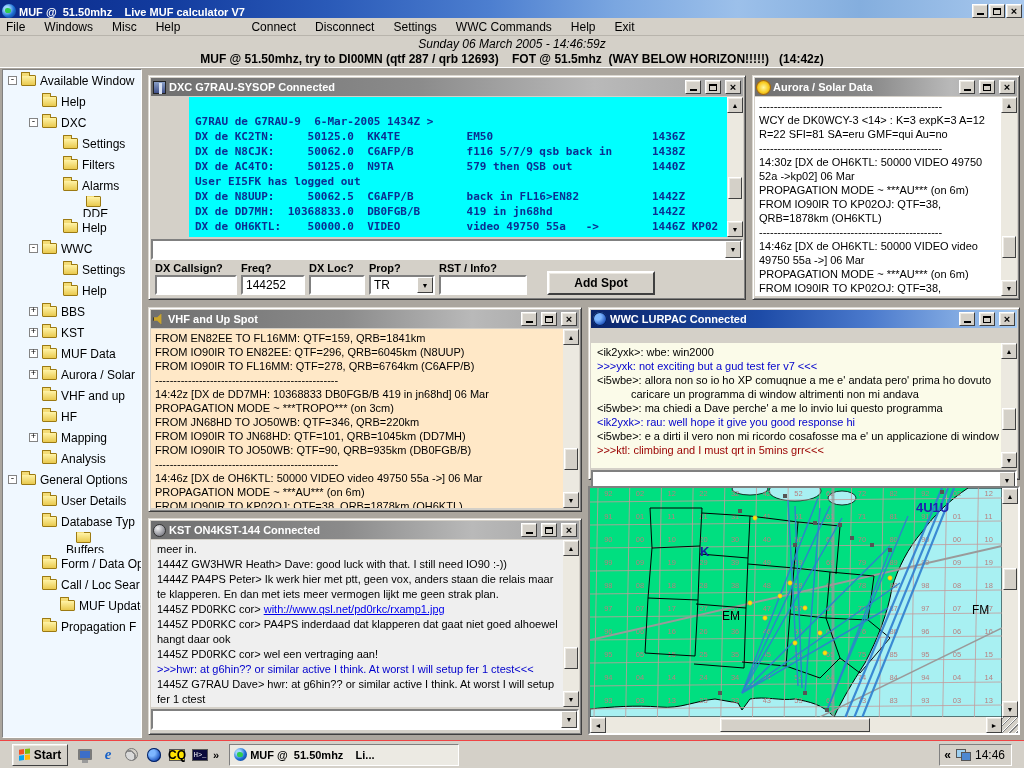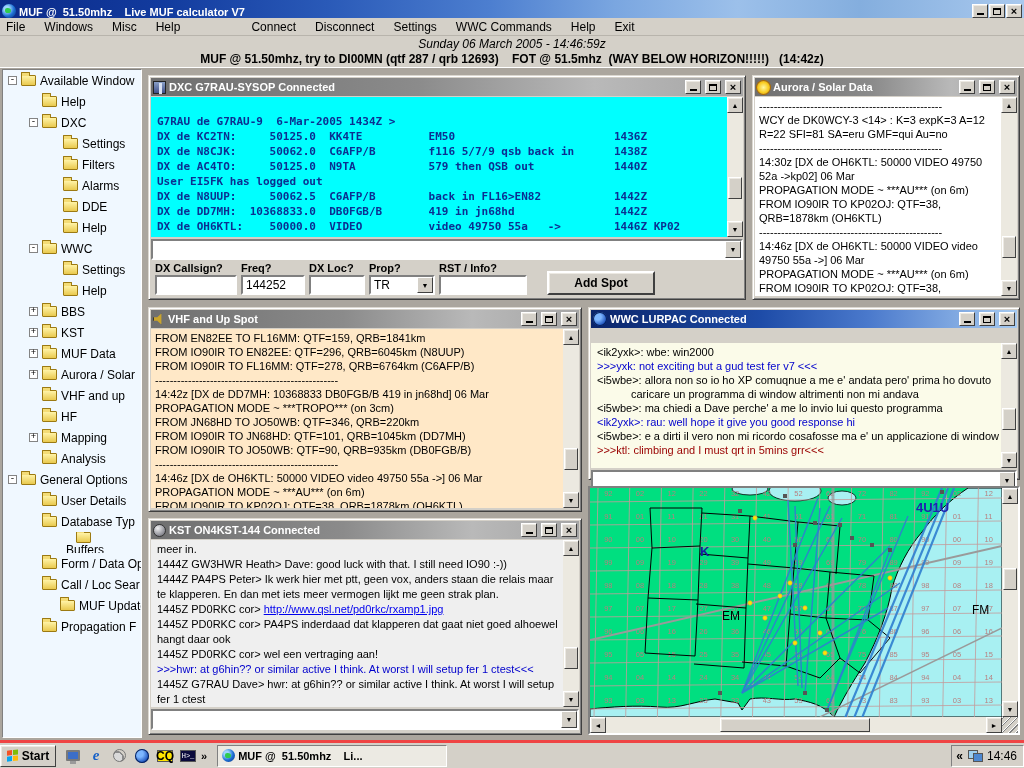--- a/index.html
+++ b/index.html
@@ -97,21 +97,21 @@
 
   
   #mapwin { position:absolute; left:588px; top:486px; width:432px; height:249px;
     border:2px solid; border-color:#808080 #fff #fff #808080; background:#D4D0C8; }
   #mapsvg { position:absolute; left:0; top:0; }
   .grip { position:absolute; right:0; bottom:0; width:16px; height:16px; background:#D4D0C8;
     background-image:repeating-linear-gradient(135deg,#fff 0 1px,#808080 1px 2px,#D4D0C8 2px 5px); }
 
   
   #taskbar { position:absolute; left:0; top:740px; width:1024px; height:28px; background:#D4D0C8;
-    border-top:3px solid #ef4444; display:flex; align-items:center; padding:0 0; }
+    border-top:1px solid #ef4444; display:flex; align-items:center; padding:0 12px; }
   #startbtn { width:56px; height:22px; background:#D4D0C8; border:1px solid; border-color:#fff #404040 #404040 #fff;
     box-shadow:inset 1px 1px 0 #ece9e2; display:flex; align-items:center; justify-content:center;
     font-weight:bold; font-size:12px; gap:3px; }
   .winflag { width:12px; height:11px; display:grid; grid-template-columns:5px 5px; grid-template-rows:5px 5px; gap:1px; transform:skewY(-6deg); }
   .winflag i { display:block; }
   .qlbar { display:flex; align-items:center; margin-left:8px; gap:5px; }
   .ql { width:18px; height:18px; display:flex; align-items:center; justify-content:center; }
   .chev { font-weight:bold; font-size:11px; margin:0 4px; }
   #taskbtn { width:230px; height:22px; margin-left:6px; background:#ECEAE3; border:1px solid;
     border-color:#808080 #fff #fff #808080; display:flex; align-items:center; padding:0 4px;
@@ -199,21 +199,21 @@
     <div class="trow" style="padding-left: 47px;">
       <span class="expspace"></span>
       <span class="folder"></span>
       <span>Filters</span>
     </div>
     <div class="trow" style="padding-left: 47px;">
       <span class="expspace"></span>
       <span class="folder"></span>
       <span>Alarms</span>
     </div>
-    <div class="trow" style="padding-left: 47px;">
+    <div class="trow" style="padding-left: 47px; flex-direction: column;">
       <span class="expspace"></span>
       <span class="folder"></span>
       <span>DDE</span>
     </div>
     <div class="trow" style="padding-left: 47px;">
       <span class="expspace"></span>
       <span class="folder"></span>
       <span>Help</span>
     </div>
     <div class="trow" style="padding-left: 26px;">
@@ -318,21 +318,21 @@
     <span class="ico14 i-dxc"></span>
     <span class="ttl">DXC G7RAU-SYSOP Connected</span>
     <span class="wb min">
         <span></span>
       </span>
     <span class="wb max">
         <span></span>
       </span>
     <span class="wb cls">×</span>
   </div>
-  <div class="pane" style="height:140px; margin-top:1px; background:#00FFFF;">
+  <div class="pane" style="height:140px; margin-top:1px; background:#00FFFF;margin-left:38px;">
     <div id="dxc-term">
 G7RAU de G7RAU-9  6-Mar-2005 1434Z &gt;
 DX de KC2TN:     50125.0  KK4TE          EM50                        1436Z
 DX de N8CJK:     50062.0  C6AFP/B        f116 5/7/9 qsb back in      1438Z
 DX de AC4TO:     50125.0  N9TA           579 then QSB out            1440Z
 User EI5FK has logged out
 DX de N8UUP:     50062.5  C6AFP/B        back in FL16&gt;EN82           1442Z
 DX de DD7MH:  10368833.0  DB0FGB/B       419 in jn68hd               1442Z
 DX de OH6KTL:    50000.0  VIDEO          video 49750 55a   -&gt;        1446Z KP02</div>
     <div class="sbv">
@@ -486,21 +486,21 @@
     <span class="wb max">
         <span></span>
       </span>
     <span class="wb cls">×</span>
   </div>
   <div class="pane" style="height:167px; margin-top:1px; background:#EFEFEF;">
     <div id="kst-body">
         <div class="kmsg"><span class="c-k">meer in.</span></div>
         <div class="kmsg"><span class="c-k">1444Z GW3HWR Heath&gt; Dave: good luck with that. I still need IO90 :-))</span></div>
         <div class="kmsg"><span class="c-k">1444Z PA4PS Peter&gt; Ik werk hier met ptt, geen vox, anders staan die relais maar te klapperen. En dan met iets meer vermogen lijkt me geen strak plan.</span></div>
-        <div class="kmsg"><span class="c-k">1445Z PD0RKC cor&gt; </span><span class="c-l">http://www.qsl.net/pd0rkc/rxamp1.jpg</span></div>
+        <div class="kmsg"><span class="c-k">1445Z PD0RKC cor&gt; </span><span class="c-l">with://www.qsl.net/pd0rkc/rxamp1.jpg</span></div>
         <div class="kmsg"><span class="c-k">1445Z PD0RKC cor&gt; PA4PS inderdaad dat klapperen dat gaat niet goed alhoewel hangt daar ook</span></div>
         <div class="kmsg"><span class="c-k">1445Z PD0RKC cor&gt; wel een vertraging aan!</span></div>
         <div class="kmsg"><span class="c-b">&gt;&gt;&gt;hwr: at g6hin?? or similar active I think. At worst I will setup fer 1 ctest&lt;&lt;&lt;</span></div>
         <div class="kmsg"><span class="c-k">1445Z G7RAU Dave&gt; hwr: at g6hin?? or similar active I think. At worst I will setup fer 1 ctest</span></div>
       </div>
     <div class="sbv">
       <div class="arr" style="top:0">▲</div>
       <div class="thumb" style="bottom:38px"></div>
       <div class="arr" style="bottom:0">▼</div>
     </div>

